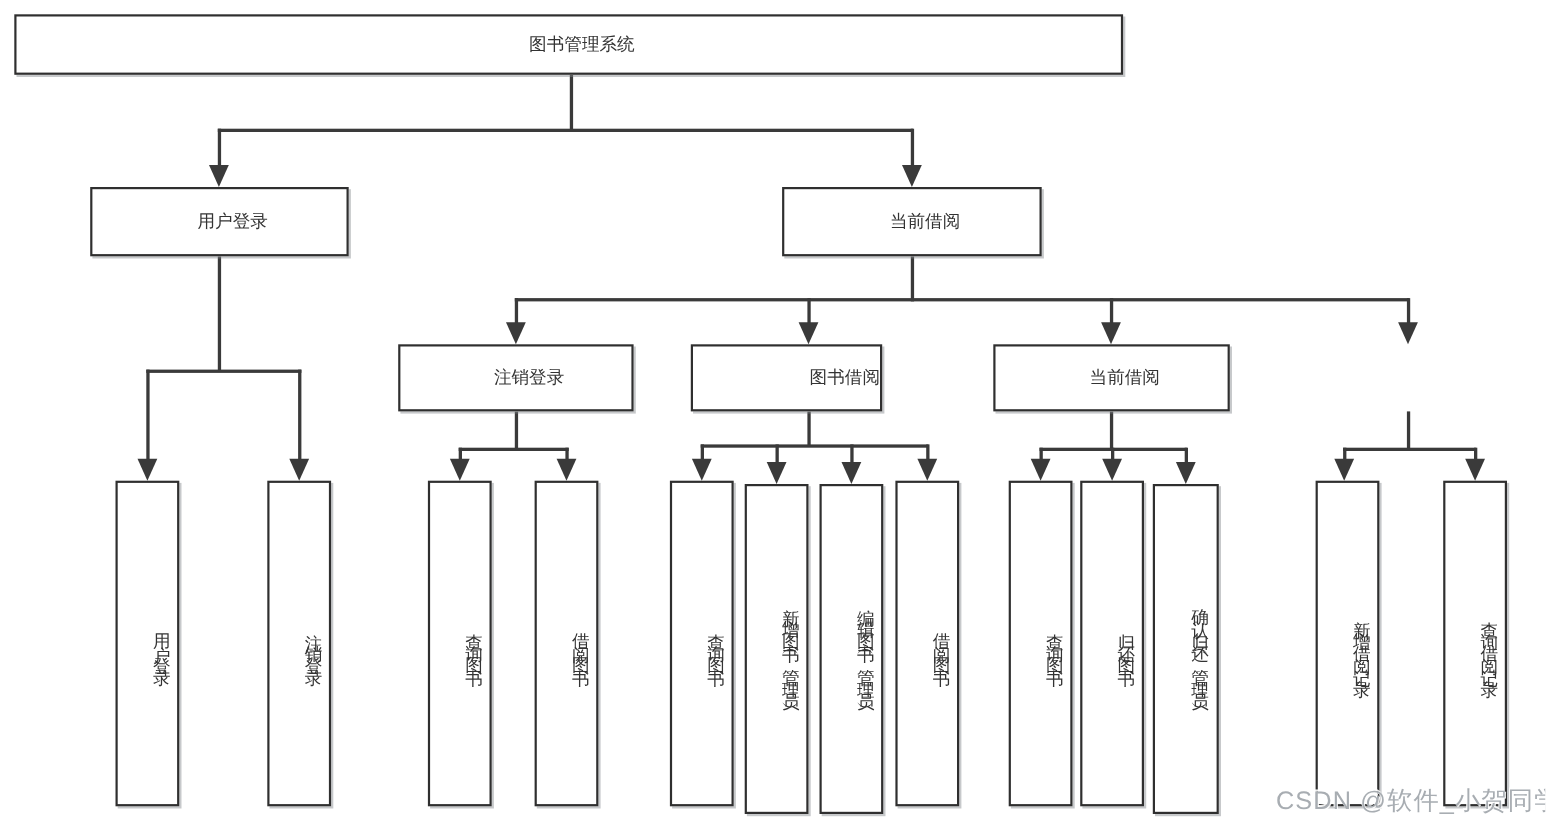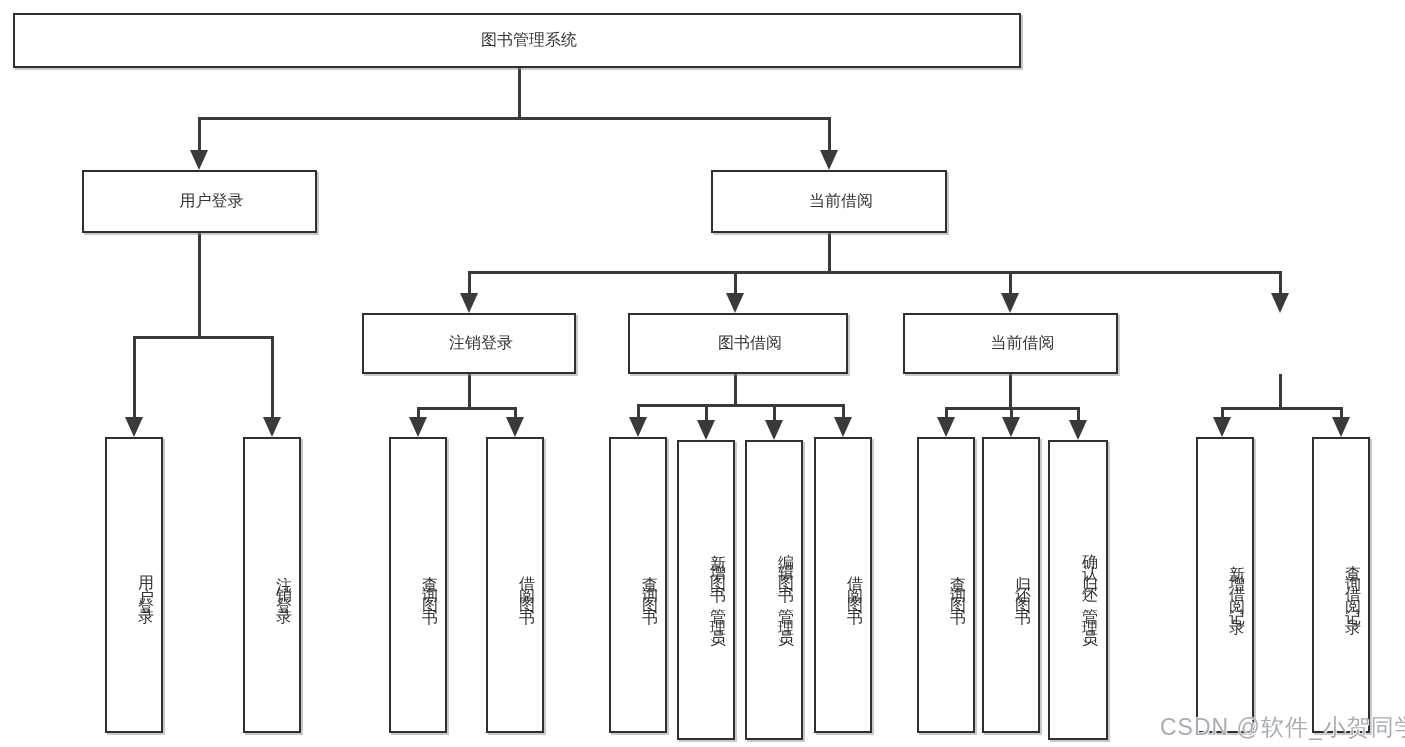--- a/index.html
+++ b/index.html
@@ -76,21 +76,21 @@
   </div>
 
   <div class="box" style="left:711px; top:170px; width:236px; height:63px;">
     <span class="lbl">当前借阅</span>
   </div>
 
   <div class="box" style="left:362px; top:313px; width:214px; height:61px;">
     <span class="lbl">注销登录</span>
   </div>
 
-  <div class="box" style="left:628px; top:313px; width:220px; height:61px;">
+  <div class="box" style="left:628px; top:313px; width:174px; height:61px;justify-content:flex-end;">
     <span class="lbl">图书借阅</span>
   </div>
 
   <div class="box" style="left:903px; top:313px; width:215px; height:61px;align-items:center;">
     <span class="lbl">当前借阅</span>
   </div>
 
 
   <div class="box leaf" style="left:105px; top:437px; width:58px; height:296px;">
     <span class="lbl">用户登录</span>

